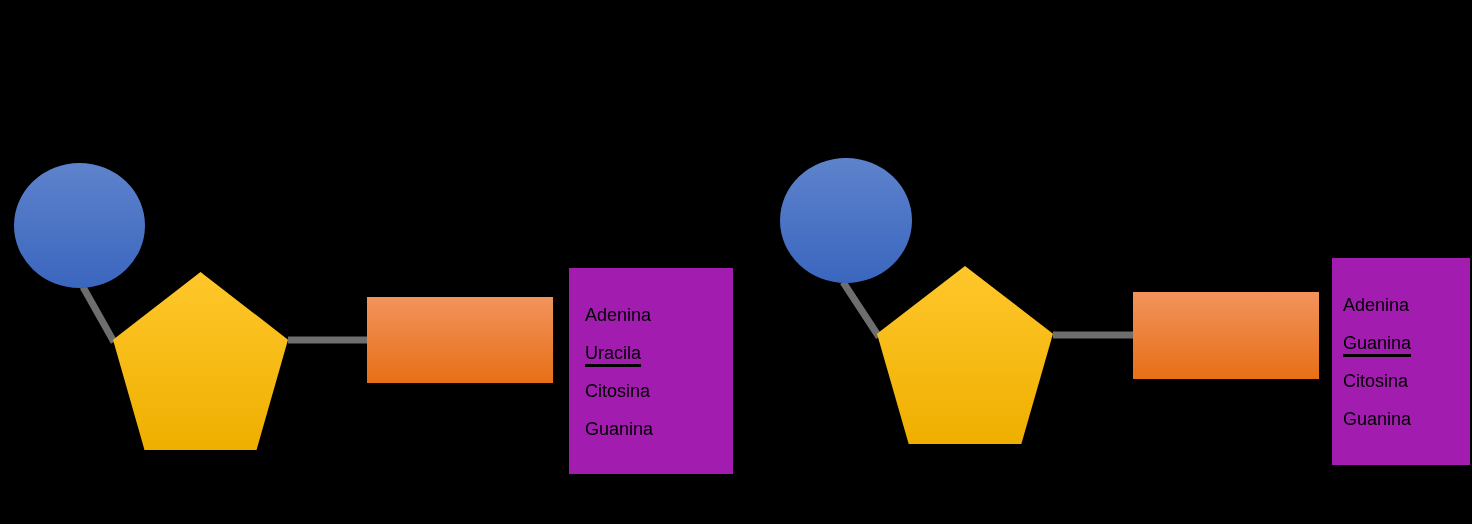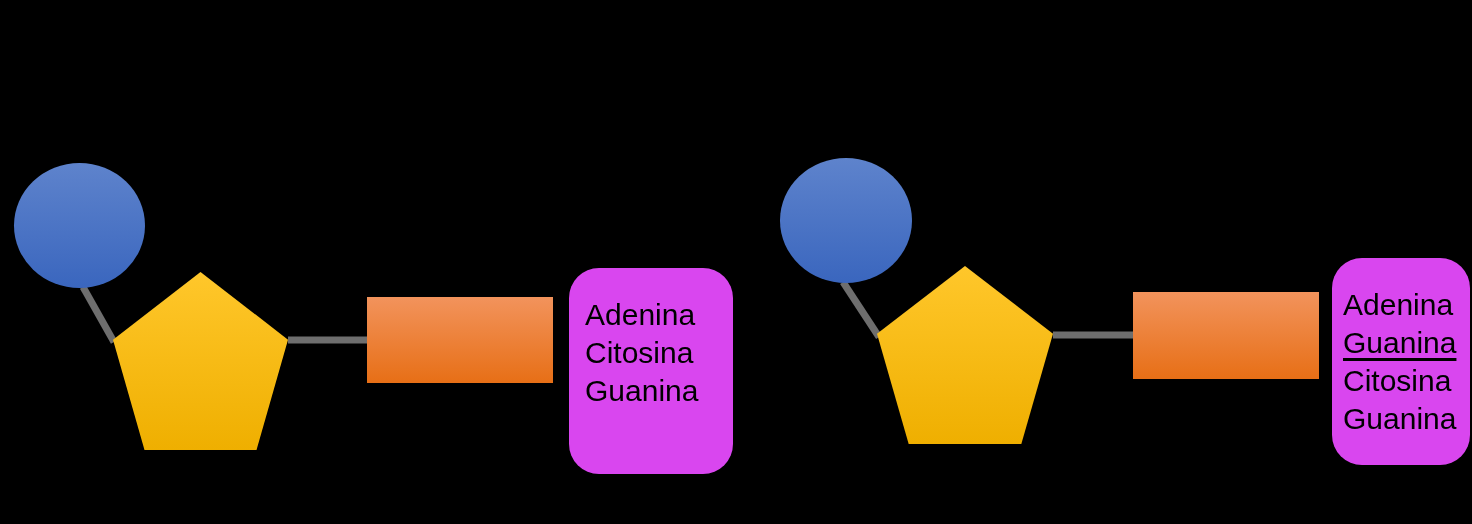--- a/index.html
+++ b/index.html
@@ -37,26 +37,25 @@
   .sugar.left  { left: 113px; top: 272px; width: 175px; height: 178px; }
   .sugar.right { left: 877px; top: 266px; width: 176px; height: 178px; }
   .base-rect {
     position: absolute;
     background: linear-gradient(to bottom, #F2935C 0%, #E76F16 100%);
   }
   .base-rect.left  { left: 367px;  top: 297px; width: 186px; height: 86px; }
   .base-rect.right { left: 1133px; top: 292px; width: 186px; height: 87px; }
   .bases-box {
     position: absolute;
-    background: #d946ef;
+    background: #a21caf;
     color: #000000;
-    font-size: 30px;
+    font-size: 18px;
     line-height: 38px;
     box-sizing: border-box;
-    border-radius: 30px;
   }
   .bases-box.left  { left: 569px;  top: 268px; width: 164px; height: 206px; padding: 28px 0 0 16px; }
   .bases-box.right { left: 1332px; top: 258px; width: 138px; height: 207px; padding: 28px 0 0 11px; }
   .base-name { display: block; white-space: nowrap; }
   .base-name.underlined {
     text-decoration: underline;
     text-decoration-thickness: 2.5px;
     text-underline-offset: 5px;
   }
 </style>
@@ -70,20 +69,21 @@
     <line x1="288" y1="340" x2="370" y2="340" stroke-width="7" stroke="#6E6E6E"></line>
     <line x1="843" y1="282" x2="879" y2="337" stroke-width="7" stroke="#6E6E6E"></line>
     <line x1="1053" y1="335" x2="1136" y2="335" stroke-width="7" stroke="#6E6E6E"></line>
   </svg>
 
   <div class="phosphate left"></div>
   <div class="sugar left"></div>
   <div class="base-rect left"></div>
   <div class="bases-box left">
     <span class="base-name">Adenina</span>
+    <span class="base-name underlined">Uracila</span>
     <span class="base-name">Citosina</span>
     <span class="base-name">Guanina</span>
   </div>
 
   <div class="phosphate right"></div>
   <div class="sugar right"></div>
   <div class="base-rect right"></div>
   <div class="bases-box right">
     <span class="base-name">Adenina</span>
     <span class="base-name underlined">Guanina</span>

